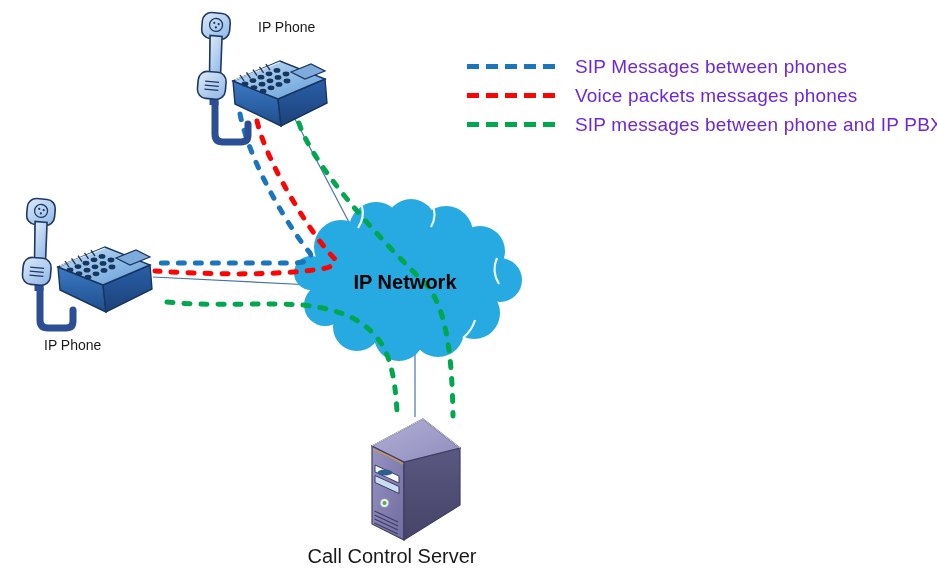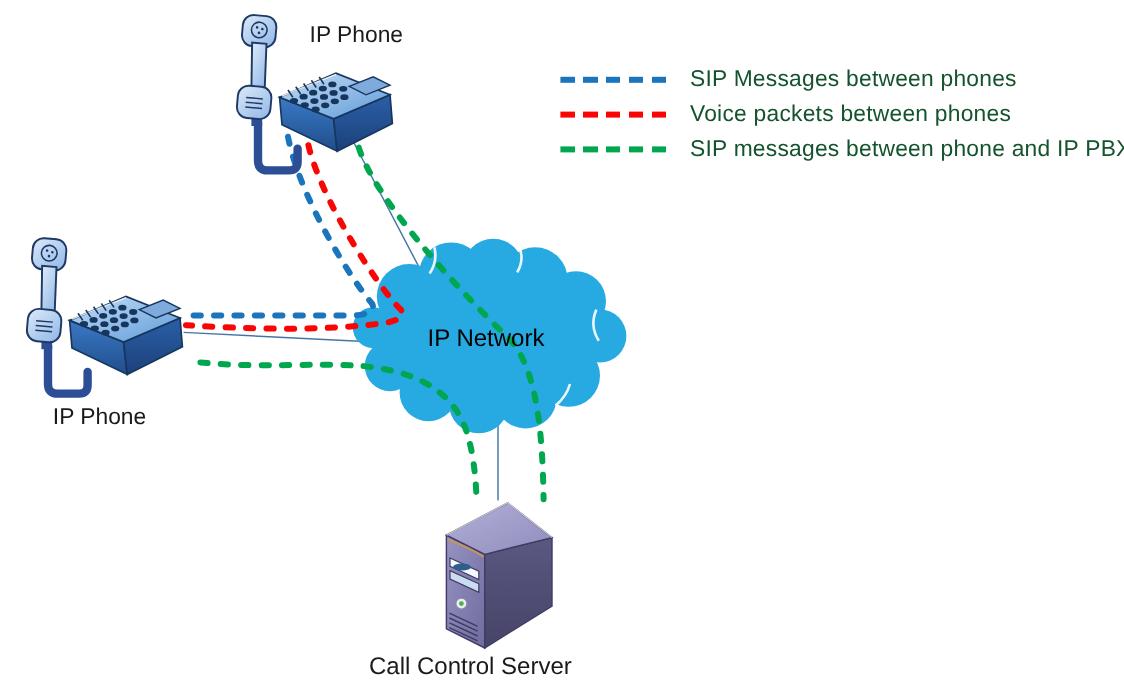--- a/index.html
+++ b/index.html
@@ -2,35 +2,35 @@
 <html><head>
 <meta charset="utf-8">
 <style>
   html,body{margin:0;padding:0;background:#fff;}
   .stage{
     position:relative;width:937px;height:583px;background:#fff;overflow:hidden;
     font-family:"Liberation Sans",sans-serif;
   }
   .stage svg.diagram{position:absolute;left:0;top:0;}
   .node-label{
-    position:absolute;color:#1a1a1a;font-size:19px;line-height:1.1;white-space:nowrap;
+    position:absolute;color:#1a1a1a;font-size:14px;line-height:1.1;white-space:nowrap;
   }
   .node-label.center{text-align:center;white-space:nowrap;}
   .network-label{
-    position:absolute;font-weight:400;color:#000;font-size:20px;text-align:center;
+    position:absolute;font-weight:700;color:#000;font-size:20px;text-align:center;
   }
   .legend{
     position:absolute;left:467px;top:52px;display:flex;flex-direction:column;
   }
   .legend-row{display:flex;align-items:center;height:29px;}
   .legend-swatch{
     width:92px;height:5px;margin-right:16px;flex:0 0 auto;
     background:repeating-linear-gradient(90deg,currentColor 0 12px,transparent 12px 19px);
   }
-  .legend-label{font-size:19px;color:#14532d;white-space:nowrap;letter-spacing:.2px;}
+  .legend-label{font-size:19px;color:#6d28d9;white-space:nowrap;letter-spacing:.2px;}
   .dash{fill:none;stroke-width:5;stroke-linecap:round;stroke-dasharray:6 11;}
   .connector{fill:none;stroke-width:1.2;}
 </style>
 </head>
 <body>
 
 <div class="stage">
 
   <svg class="diagram" width="937" height="583" viewBox="0 0 937 583">
     <defs>
@@ -170,21 +170,21 @@
   <div class="network-label" style="left:343px;top:271px;width:124px;">IP Network</div>
   <div class="node-label center" style="left:291px;top:545px;width:202px;font-size:20px;text-align:center;">Call Control Server</div>
 
   <div class="legend">
     <div class="legend-row">
       <div class="legend-swatch" style="color: rgb(27, 117, 188);"></div>
       <span class="legend-label">SIP Messages between phones</span>
     </div>
     <div class="legend-row">
       <div class="legend-swatch" style="color: rgb(251, 4, 4);"></div>
-      <span class="legend-label">Voice packets between phones</span>
+      <span class="legend-label">Voice packets messages phones</span>
     </div>
     <div class="legend-row">
       <div class="legend-swatch" style="color: rgb(0, 167, 79);"></div>
       <span class="legend-label">SIP messages between phone and IP PBX</span>
     </div>
   </div>
 
 </div>
 
 </body></html>

